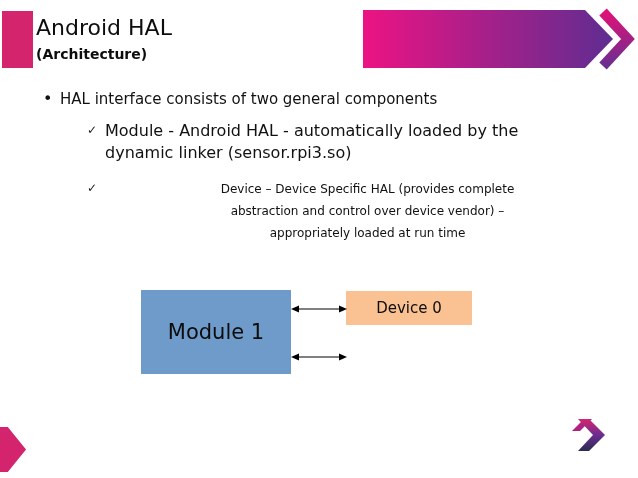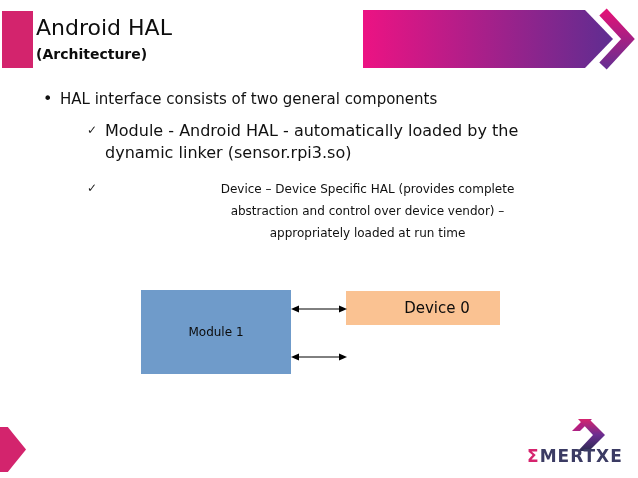--- a/index.html
+++ b/index.html
@@ -25,29 +25,29 @@
   .check1{left:87px;top:123px;font-size:12px;color:#222;}
   .sub1{left:105px;top:120px;width:525px;font-size:16px;line-height:22px;white-space:pre-line;}
   .check2{left:87px;top:181px;font-size:12px;color:#222;}
   .sub2{left:105px;top:178px;width:525px;font-size:12px;line-height:22px;white-space:pre-line;text-align:center;}
 
   
   .module-box{
     left:141px;top:290px;width:150px;height:84px;
     background:#6f9bca;
     display:flex;align-items:center;justify-content:center;
-    font-size:12px;color:#0c0c0c;
+    font-size:21px;color:#0c0c0c;
   }
   .device-box{
     left:346px;width:126px;height:34px;
     background:#fac292;
     display:flex;align-items:center;justify-content:center;
     font-size:15px;color:#0c0c0c;
   }
-  .device0{top:291px;padding-left:28px;}
+  .device0{top:291px;}
   .device1{top:340px;}
   .arrow-svg{width:56px;height:12px;}
   .arrow1{left:291px;top:303px;}
   .arrow2{left:291px;top:351px;}
 
   
   .corner-arrow{left:0;top:427px;width:26px;height:45px;background:#d3246d;
     clip-path:polygon(0 0,30% 0,100% 50%,30% 100%,0 100%);}
   .logo-icon{left:562px;top:418px;width:48px;height:33px;overflow:visible;}
   .logo-text{left:527px;top:446px;font-size:17px;font-weight:700;letter-spacing:1px;color:#3b3b63;white-space:nowrap;}
@@ -118,17 +118,14 @@
       <linearGradient id="logoGradB" x1="0" y1="0" x2="0" y2="1">
         <stop offset="0" stop-color="#d6246e"></stop>
         <stop offset="0.5" stop-color="#6a2d91"></stop>
         <stop offset="1" stop-color="#2b2b50"></stop>
       </linearGradient>
     </defs>
     <polygon points="10,13 22,1 30,1 18,13" fill="url(#logoGradA)"></polygon>
     <polygon points="16,1 27,1 43,17 27,33 16,33 31,17" fill="url(#logoGradB)"></polygon>
   </svg>
 
-  <div class="abs logo-text">
-    <span class="logo-sigma">Σ</span><span>MERTXE</span>
-  </div>
 
 </div>
 
 </body></html>

